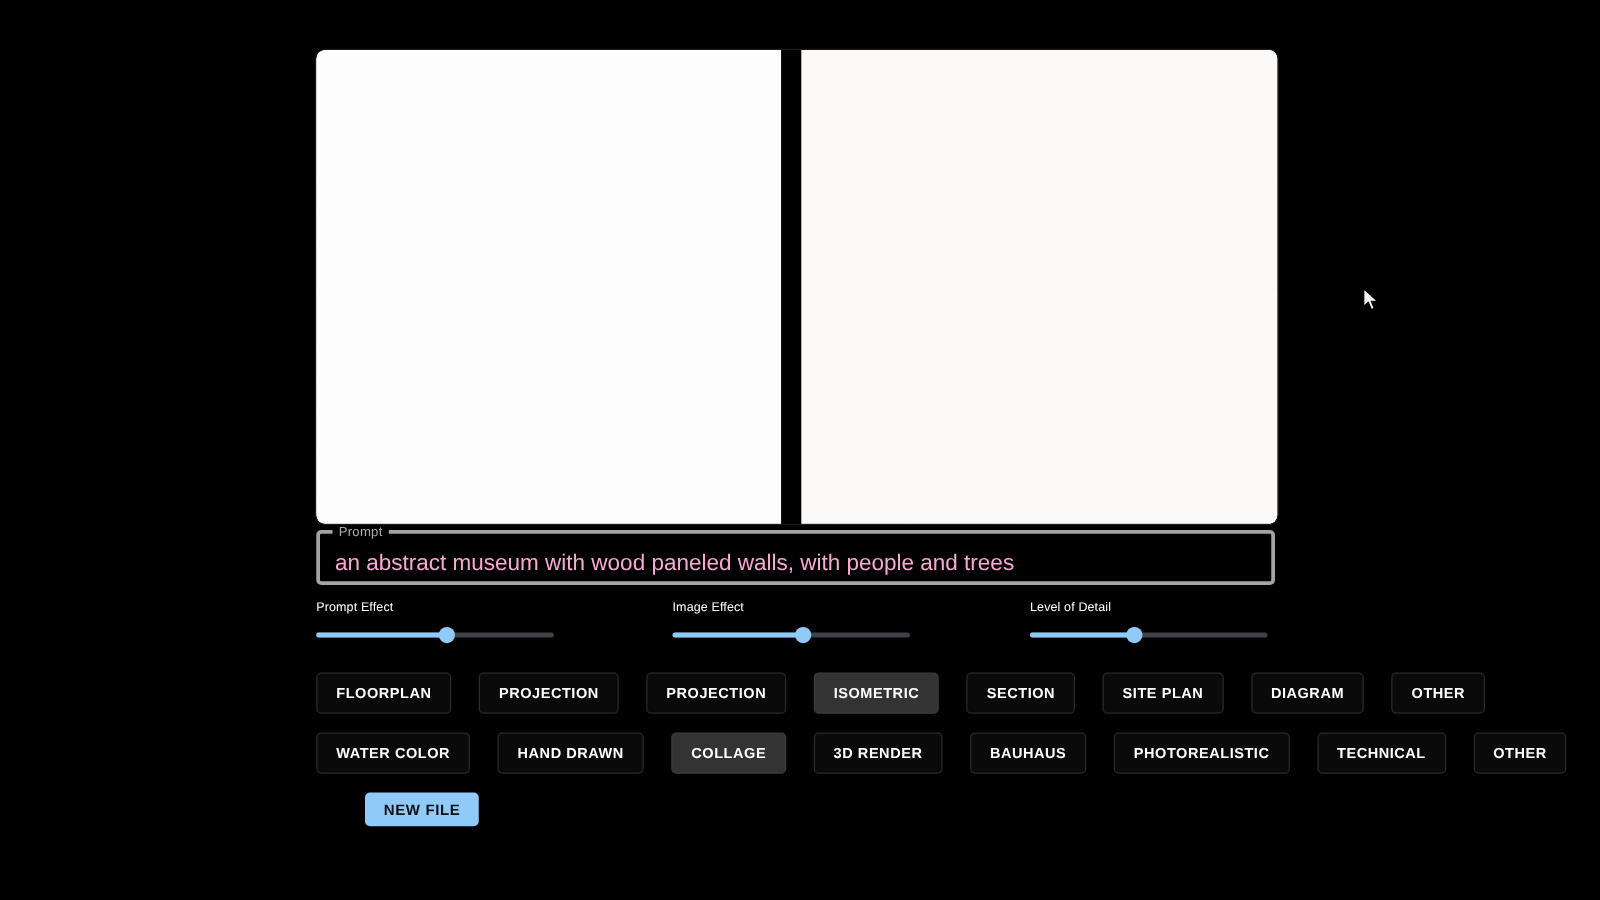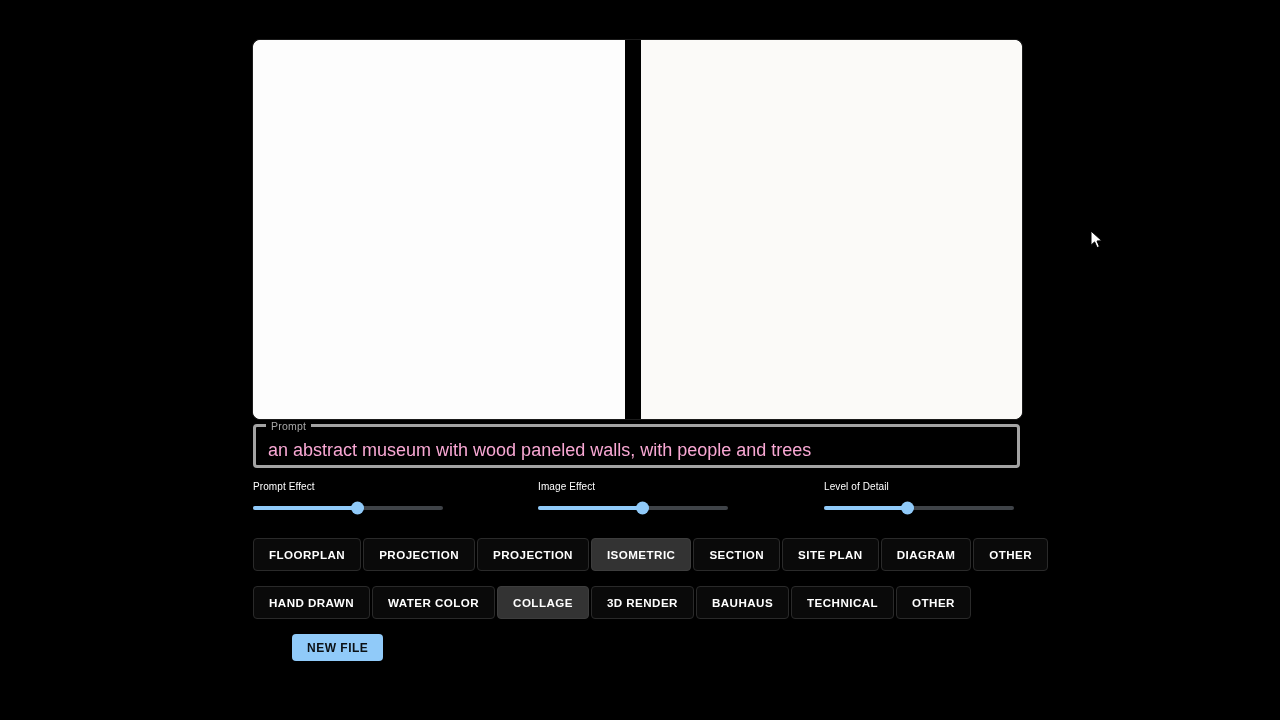--- a/index.html
+++ b/index.html
@@ -116,21 +116,21 @@
     position: absolute;
     top: 50%;
     width: 13px; height: 13px;
     margin-left: -6.5px;
     transform: translateY(-50%);
     border-radius: 50%;
     background: #90caf9;
   }
 
   
-  .btn-row { position: absolute; display: flex; gap: 2px; }
+  .btn-row { position: absolute; display: flex; gap: 22px; }
   .opt-btn {
     height: 33px;
     padding: 0 15px;
     display: flex;
     align-items: center;
     justify-content: center;
     border: 1px solid #2a2a2a;
     border-radius: 4px;
     background: #0a0a0a;
     color: #ffffff;
@@ -513,25 +513,26 @@
     <button class="opt-btn">PROJECTION</button>
     <button class="opt-btn">PROJECTION</button>
     <button class="opt-btn selected">ISOMETRIC</button>
     <button class="opt-btn">SECTION</button>
     <button class="opt-btn">SITE PLAN</button>
     <button class="opt-btn">DIAGRAM</button>
     <button class="opt-btn">OTHER</button>
   </div>
 
   <div class="btn-row" style="left:253px; top:586px;">
+    <button class="opt-btn">WATER COLOR</button>
     <button class="opt-btn">HAND DRAWN</button>
-    <button class="opt-btn">WATER COLOR</button>
     <button class="opt-btn selected">COLLAGE</button>
     <button class="opt-btn">3D RENDER</button>
     <button class="opt-btn">BAUHAUS</button>
+    <button class="opt-btn">PHOTOREALISTIC</button>
     <button class="opt-btn">TECHNICAL</button>
     <button class="opt-btn">OTHER</button>
   </div>
 
   <button class="newfile-btn">NEW FILE</button>
 
   <div class="cursor">
     <svg width="14" height="20" viewBox="0 0 14 20">
       <path d="M1 1 L1 15.2 L4.6 11.9 L7.1 17.6 L9.4 16.6 L7 11 L11.8 10.8 Z" fill="#ffffff" stroke="#000000" stroke-width="1"></path>
     </svg>

